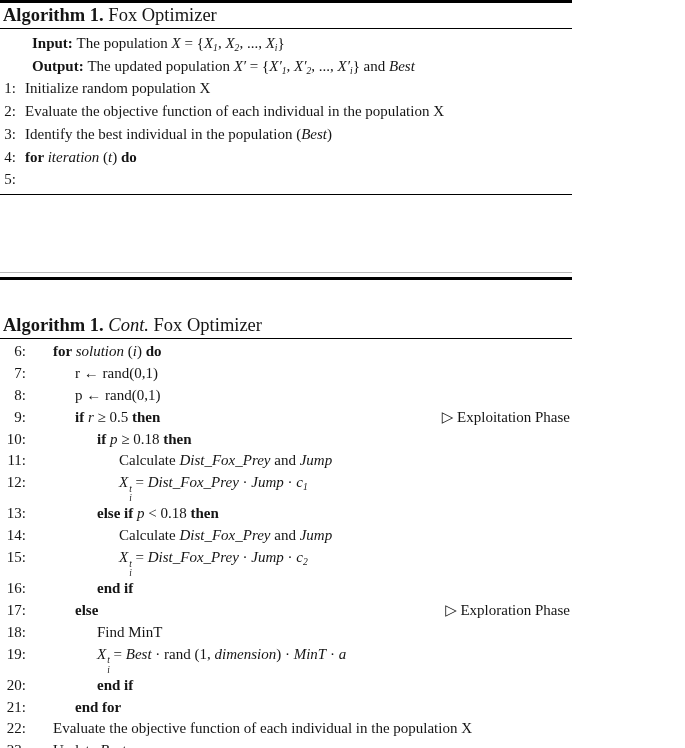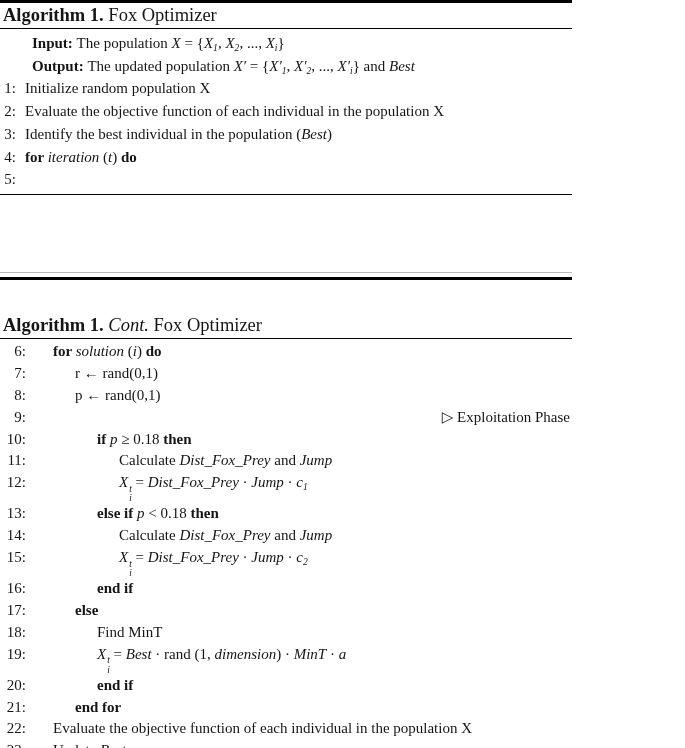--- a/index.html
+++ b/index.html
@@ -112,20 +112,21 @@
       <div class="line">
         <span class="num">7:</span>
         <span class="txt" style="padding-left: 49px;"><span class="sg-n">r ← rand(0,1)</span></span>
       </div>
       <div class="line">
         <span class="num">8:</span>
         <span class="txt" style="padding-left: 49px;"><span class="sg-n">p ← rand(0,1)</span></span>
       </div>
       <div class="line">
         <span class="num">9:</span>
+        <span class="txt" style="padding-left: 49px;"><span class="sg-b">if </span><span class="sg-i">r</span><span class="sg-n"> ≥ 0.5 </span><span class="sg-b">then</span></span>
         <span class="comment"><span>▷ </span><span>Exploitation Phase</span></span>
       </div>
       <div class="line">
         <span class="num">10:</span>
         <span class="txt" style="padding-left: 71px;"><span class="sg-b">if </span><span class="sg-i">p</span><span class="sg-n"> ≥ 0.18 </span><span class="sg-b">then</span></span>
       </div>
       <div class="line">
         <span class="num">11:</span>
         <span class="txt" style="padding-left: 93px;"><span class="sg-n">Calculate </span><span class="sg-i">Dist_Fox_Prey</span><span class="sg-n"> and </span><span class="sg-i">Jump</span></span>
       </div>
@@ -145,20 +146,21 @@
         <span class="num">15:</span>
         <span class="txt" style="padding-left: 93px;"><span class="sg-i">X<span class="ssk"><span>t</span><span>i</span></span></span><span class="sg-n"> = </span><span class="sg-i">Dist_Fox_Prey</span><span class="sg-n"> · </span><span class="sg-i">Jump</span><span class="sg-n"> · </span><span class="sg-i">c<sub class="sg-sub">2</sub></span></span>
       </div>
       <div class="line">
         <span class="num">16:</span>
         <span class="txt" style="padding-left: 71px;"><span class="sg-b">end if</span></span>
       </div>
       <div class="line">
         <span class="num">17:</span>
         <span class="txt" style="padding-left: 49px;"><span class="sg-b">else</span></span>
+        <span class="comment"><span>▷ </span><span>Exploration Phase</span></span>
       </div>
       <div class="line">
         <span class="num">18:</span>
         <span class="txt" style="padding-left: 71px;"><span class="sg-n">Find MinT</span></span>
       </div>
       <div class="line">
         <span class="num">19:</span>
         <span class="txt" style="padding-left: 71px;"><span class="sg-i">X<span class="ssk"><span>t</span><span>i</span></span></span><span class="sg-n"> = </span><span class="sg-i">Best</span><span class="sg-n"> · rand (1, </span><span class="sg-i">dimension</span><span class="sg-n">) · </span><span class="sg-i">MinT</span><span class="sg-n"> · </span><span class="sg-i">a</span></span>
       </div>
       <div class="line">

